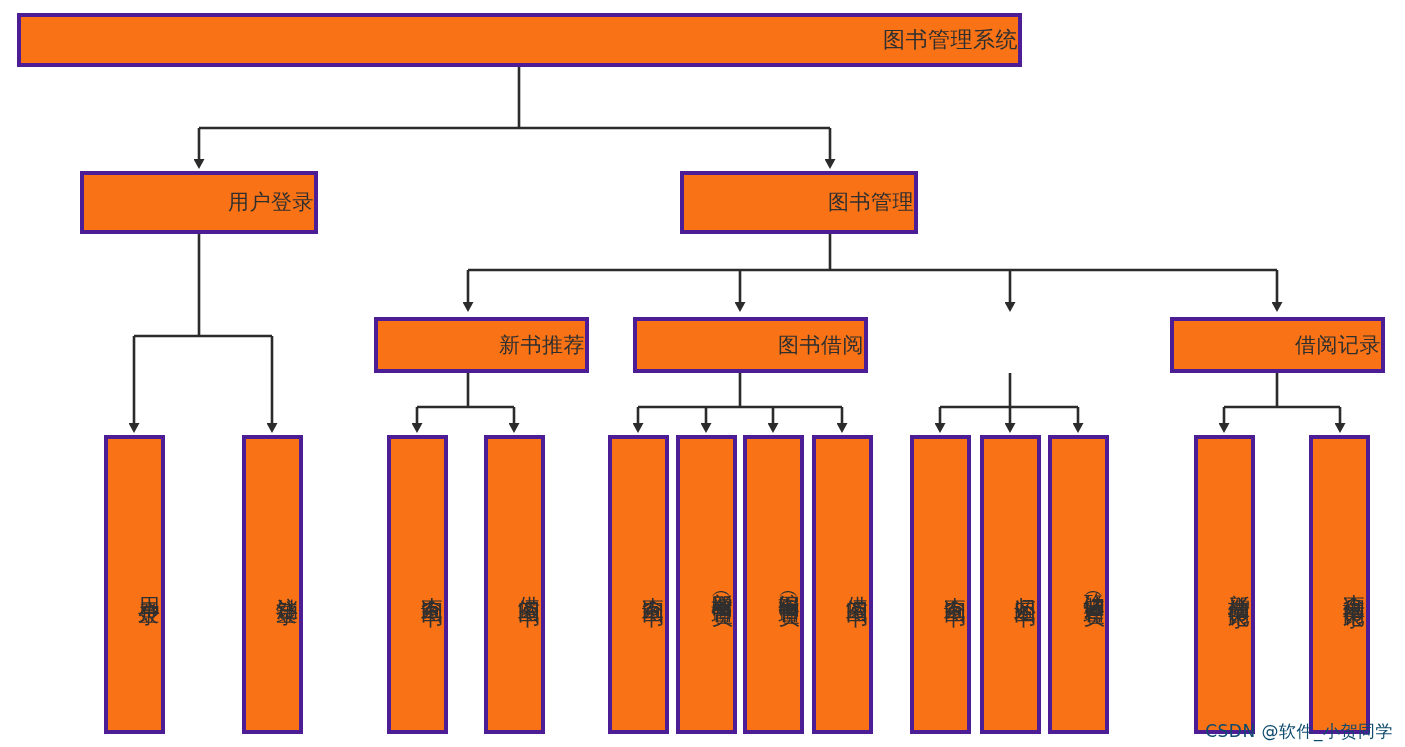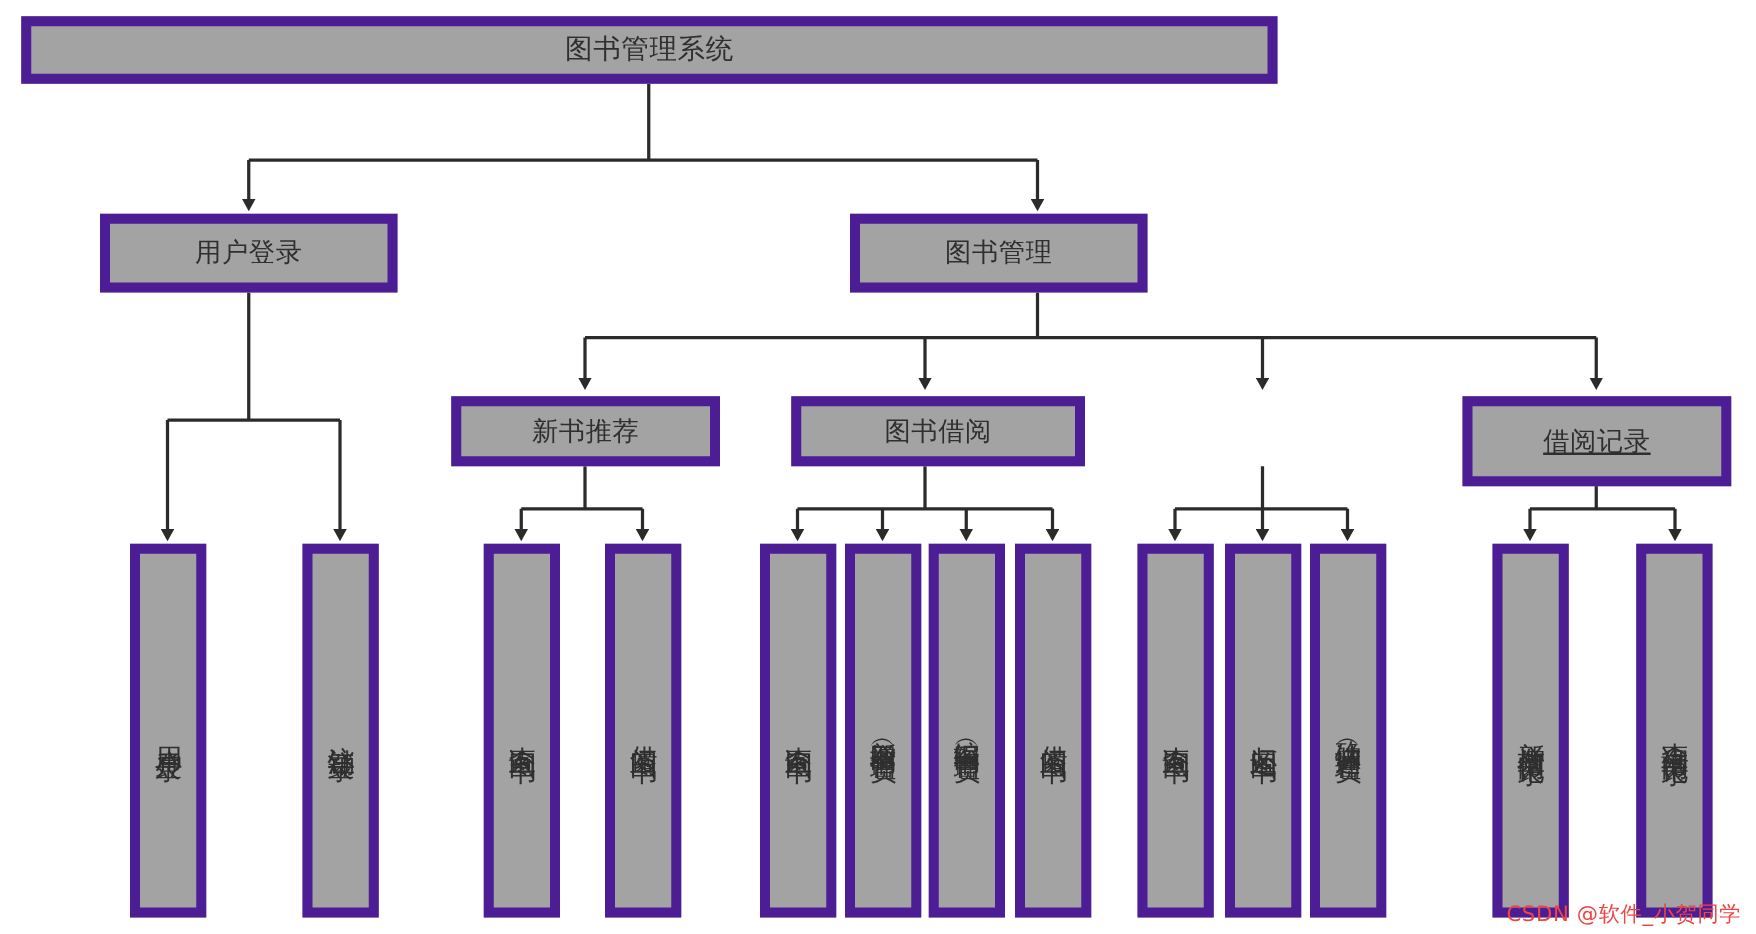--- a/index.html
+++ b/index.html
@@ -22,25 +22,25 @@
     position: absolute;
     left: 0;
     top: 0;
     width: 1405px;
     height: 747px;
     pointer-events: none;
   }
   .node {
     position: absolute;
     box-sizing: border-box;
-    border: 8px solid #4c1d95;
-    background: #a3a3a3;
+    border: 4px solid #4c1d95;
+    background: #f97316;
     display: flex;
     align-items: center;
-    justify-content: center;
+    justify-content: flex-end;
     color: #2f2f2f;
     z-index: 2;
   }
   .node .label {
     display: block;
     text-align: center;
     line-height: 1.18;
     letter-spacing: 0.5px;
   }
   
@@ -65,21 +65,21 @@
   }
   .v-node.tall .label {
     font-size: 21px;
     letter-spacing: 2px;
   }
   .watermark {
     position: absolute;
     right: 12px;
     bottom: 4px;
     font-size: 17px;
-    color: #ef4444;
+    color: #0c4a6e;
     letter-spacing: 0.5px;
     white-space: nowrap;
     z-index: 5;
   }
 </style>
 </head>
 <body>
 
 <div id="canvas">
 
@@ -137,27 +137,27 @@
     <span class="label">图书管理系统</span>
   </div>
 
   <div class="node h-node" style="left:80px; top:171px; width:238px; height:63px;">
     <span class="label">用户登录</span>
   </div>
   <div class="node h-node" style="left:680px; top:171px; width:238px; height:63px;">
     <span class="label">图书管理</span>
   </div>
 
-  <div class="node h-node" style="left:361px; top:317px; width:215px; height:56px;">
+  <div class="node h-node" style="left:374px; top:317px; width:215px; height:56px;">
     <span class="label">新书推荐</span>
   </div>
   <div class="node h-node" style="left:633px; top:317px; width:235px; height:56px;">
     <span class="label">图书借阅</span>
   </div>
-  <div class="node h-node" style="left:1170px; top:317px; width:215px; height:72px;text-decoration:underline;">
+  <div class="node h-node" style="left:1170px; top:317px; width:215px; height:56px;">
     <span class="label">借阅记录</span>
   </div>
 
   <div class="node v-node" style="left:104px; top:435px; width:61px; height:299px;">
     <span class="label">用户登录</span>
   </div>
   <div class="node v-node" style="left:242px; top:435px; width:61px; height:299px;">
     <span class="label">注销登录</span>
   </div>
 

